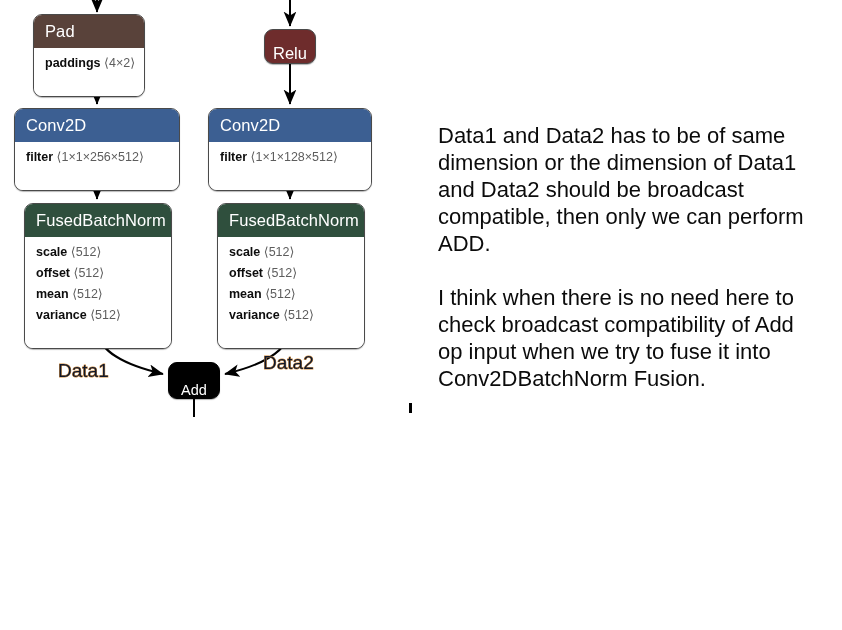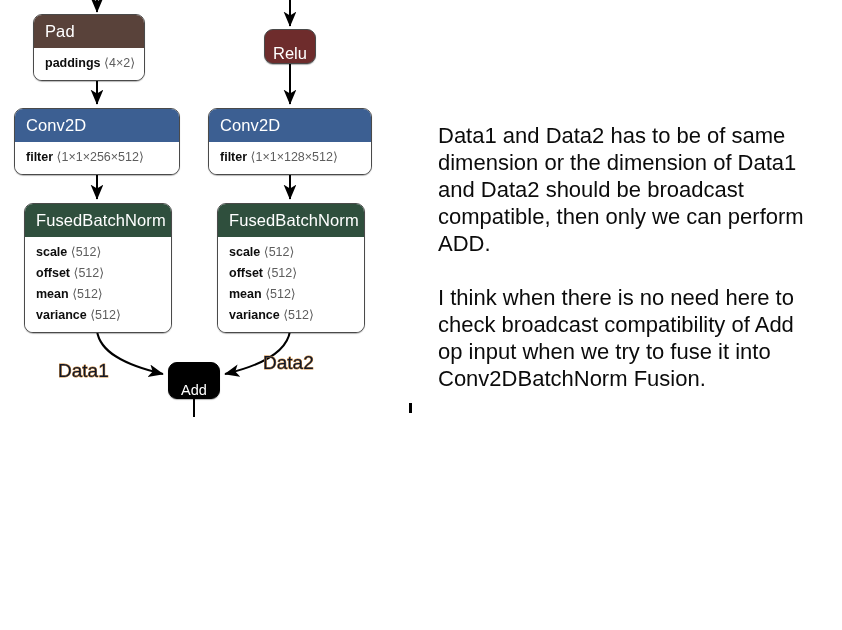--- a/index.html
+++ b/index.html
@@ -39,21 +39,21 @@
     color: #ffffff;
     font-size: 16.5px;
     line-height: 1;
     padding: 8px 0 8px 11px;
     letter-spacing: 0.1px;
     white-space: nowrap;
   }
   .node-body {
     box-sizing: border-box;
     background: #ffffff;
-    padding: 5px 10px 6px 11px;
+    padding: 5px 10px 22px 11px;
   }
   .attr {
     font-size: 12.5px;
     line-height: 21px;
     white-space: nowrap;
     color: #111111;
   }
   .attr .k {
     font-weight: bold;
     color: #0d0d0d;

